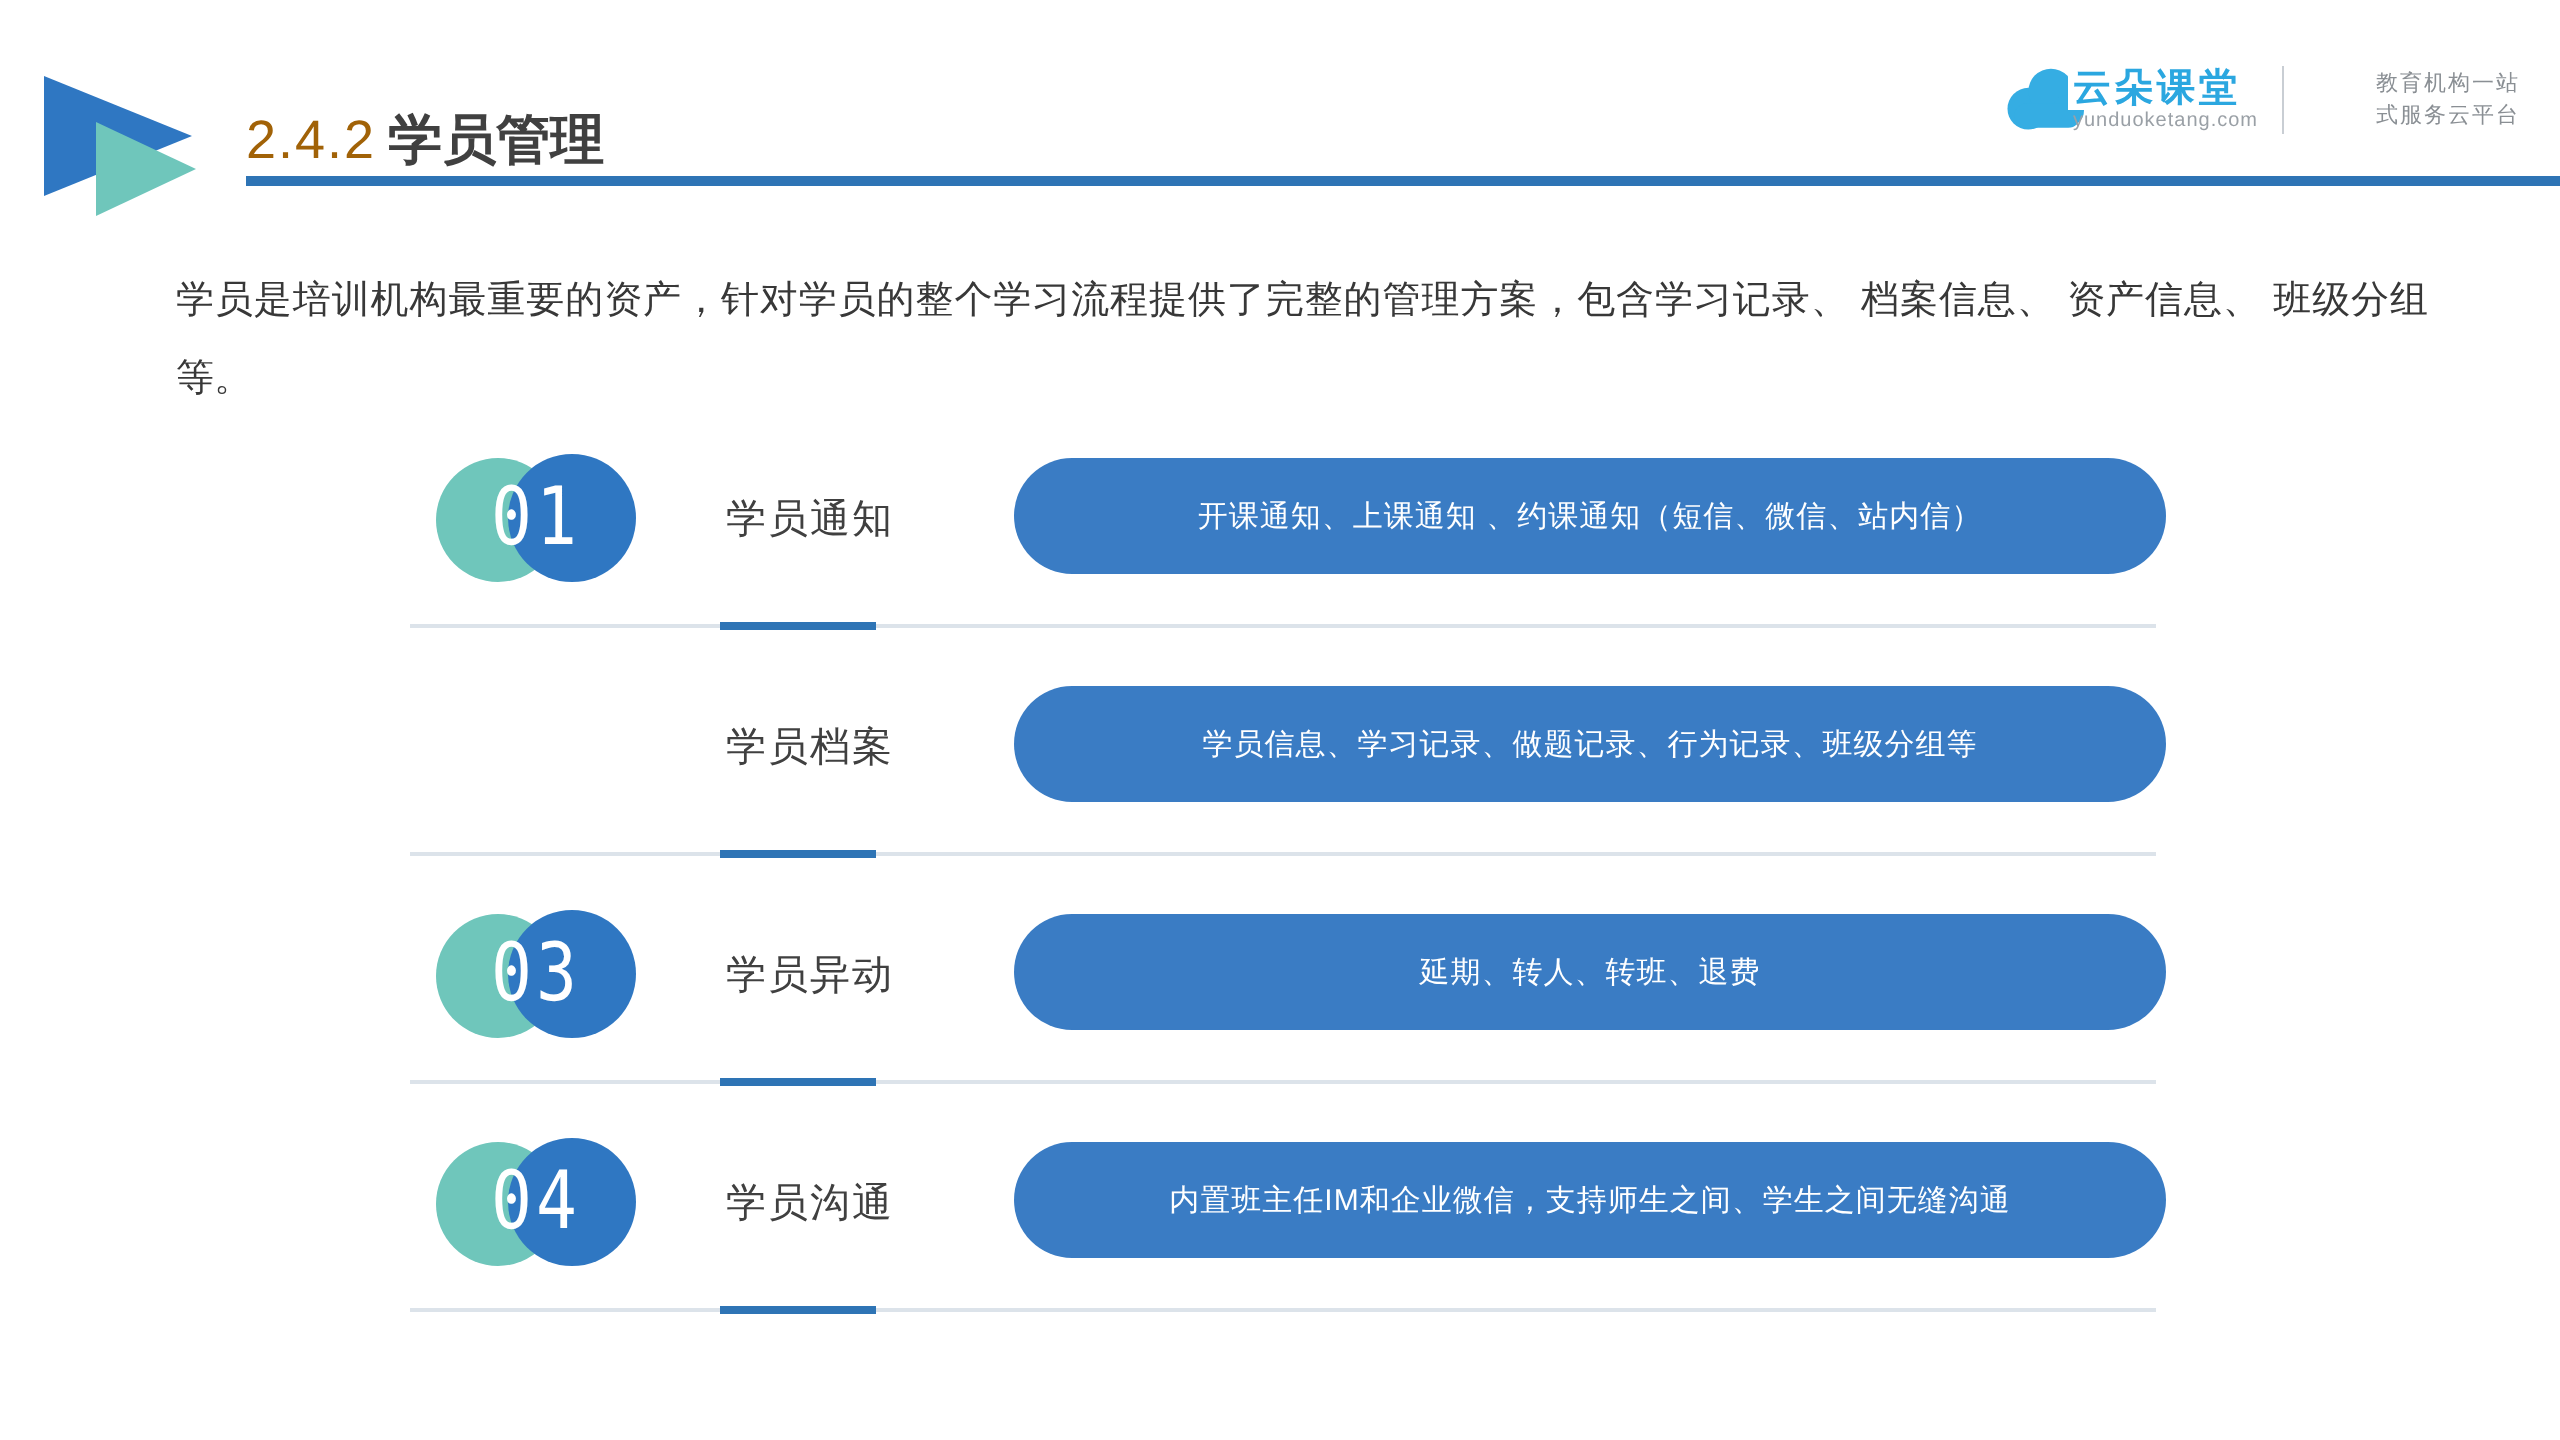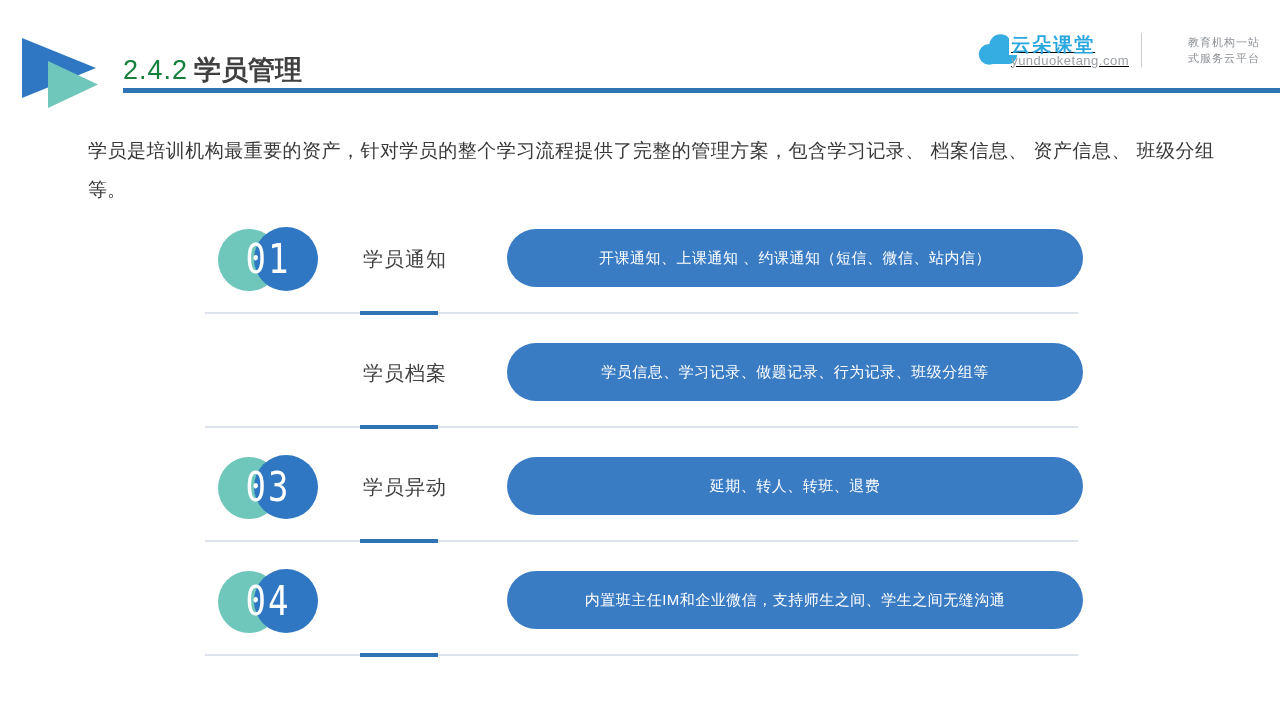--- a/index.html
+++ b/index.html
@@ -27,33 +27,33 @@
     left:22px;top:38px;width:74px;height:60px;
     background:var(--circle-blue);
     clip-path:polygon(0 0,100% 50%,0 100%);
   }
   .tri-teal{
     left:48px;top:61px;width:50px;height:47px;
     background:var(--circle-teal);
     clip-path:polygon(0 0,100% 50%,0 100%);
   }
   .title-wrap{position:absolute;left:123px;top:52px;white-space:nowrap;}
-  .title-num{font-size:27px;font-weight:400;color:#15803d;letter-spacing:1px;margin-top:40px;}
+  .title-num{font-size:27px;font-weight:400;color:#a16207;letter-spacing:1px;margin-top:40px;}
   .title-text{font-size:27px;font-weight:700;color:var(--text-dark);margin-left:6px;}
   .title-underline{
     position:absolute;left:123px;top:88px;right:0;height:5px;
     background:var(--accent-blue);
   }
 
   
   .logo{position:absolute;right:20px;top:30px;display:flex;align-items:center;}
   .logo-cloud{position:relative;width:40px;height:40px;margin-right:-8px;}
-  .logo-main{position:relative;z-index:2;text-decoration:underline;}
+  .logo-main{position:relative;z-index:2;}
   .logo-name{font-size:19px;font-weight:700;color:var(--logo-blue);letter-spacing:2px;line-height:20px;background:#fff;padding-left:2px;}
-  .logo-domain{font-size:13px;color:#9aa0a6;letter-spacing:.5px;line-height:11px;padding-left:2px;}
+  .logo-domain{font-size:10px;color:#9aa0a6;letter-spacing:.5px;line-height:11px;padding-left:2px;}
   .logo-sep{width:1px;height:34px;background:#c9ced4;margin:0 10px 0 12px;}
   .logo-tagline{font-size:11px;color:#8a8f94;line-height:16px;letter-spacing:1px;margin-left:36px;}
 
   
   .desc{
     position:absolute;left:88px;top:131px;width:1126px;
     font-size:19px;line-height:39px;color:#383838;
     text-align:justify;
   }
 
@@ -168,20 +168,21 @@
       <span class="accent"></span>
     </div>
   </div>
 
   <div class="row row4">
     <div class="circles">
       <span class="c c-teal"></span>
       <span class="c c-blue"></span>
       <span class="num">04</span>
     </div>
+    <div class="label">学员沟通</div>
     <div class="pill">
       <span>内置班主任IM和企业微信，支持师生之间、学生之间无缝沟通</span>
     </div>
     <div class="divider">
       <span class="accent"></span>
     </div>
   </div>
 
 </div>
 

